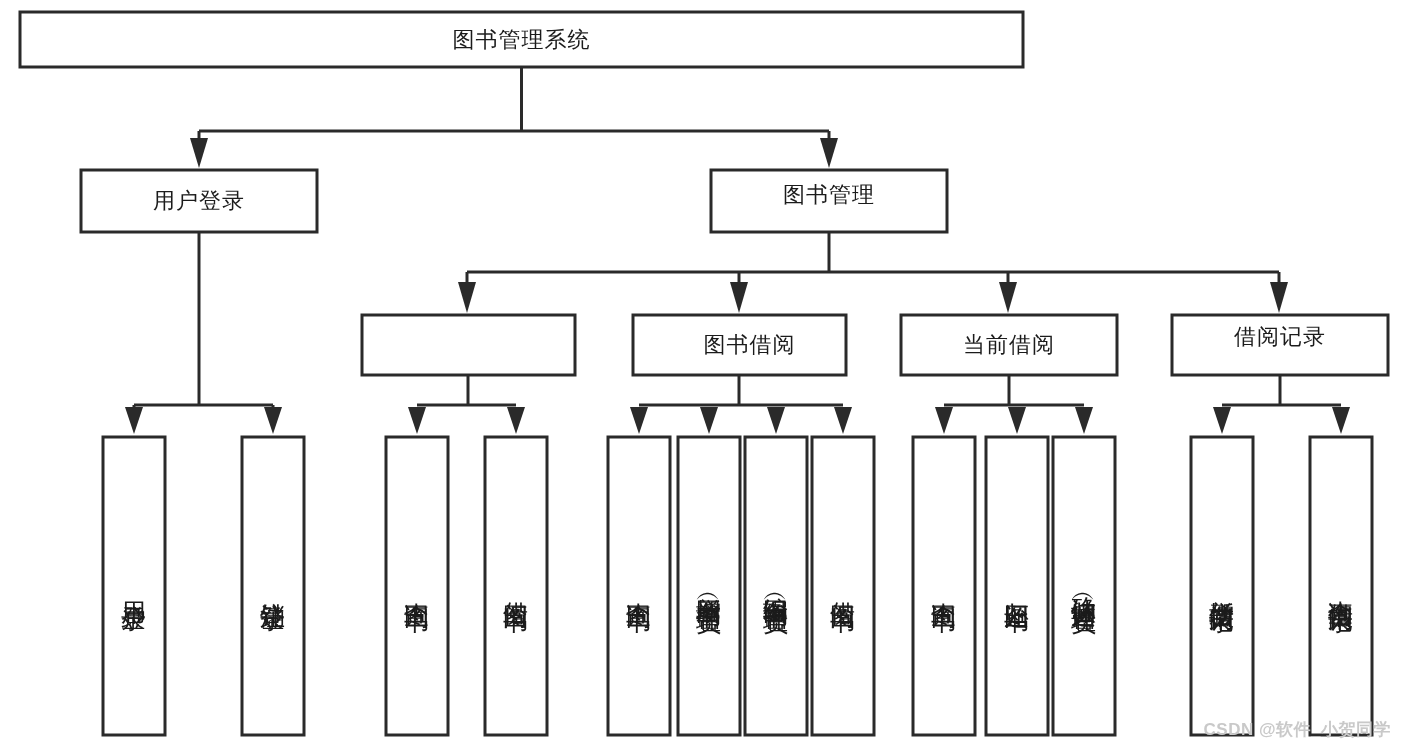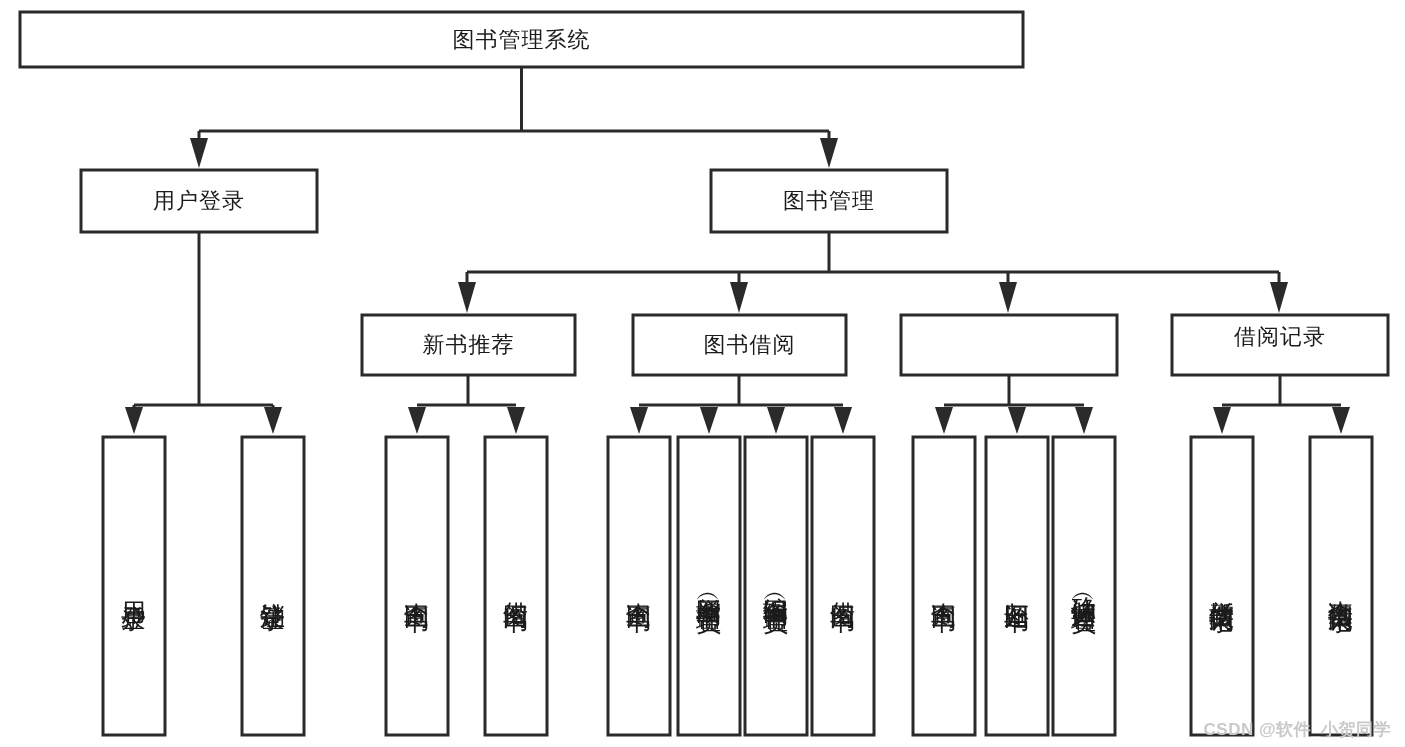--- a/index.html
+++ b/index.html
@@ -174,24 +174,24 @@
     <rect class="node-box" x="913" y="437" width="62" height="298"></rect>
     <rect class="node-box" x="986" y="437" width="62" height="298"></rect>
     <rect class="node-box" x="1053" y="437" width="62" height="298"></rect>
     <rect class="node-box" x="1191" y="437" width="62" height="298"></rect>
     <rect class="node-box" x="1310" y="437" width="62" height="298"></rect>
   </svg>
 
   <div class="hlabel-wrap" style="left:20px; top:12px; width:1003px; height:55px;">图书管理系统</div>
 
   <div class="hlabel-wrap" style="left:81px; top:170px; width:236px; height:62px;">用户登录</div>
-  <div class="hlabel-wrap" style="left:711px; top:170px; width:236px; height:62px;">图书管理</div>
-
-  <div class="hlabel-wrap" style="left:362px; top:315px; width:213px; height:60px;">新书推荐</div>
+  <div class="hlabel-wrap" style="left:711px; top:164px; width:236px; height:62px;">图书管理</div>
+
   <div class="hlabel-wrap" style="left:633px; top:315px; width:233px; height:60px;">图书借阅</div>
+  <div class="hlabel-wrap" style="left:901px; top:315px; width:216px; height:60px;">当前借阅</div>
   <div class="hlabel-wrap" style="left:1172px; top:315px; width:216px; height:44px;">借阅记录</div>
 
   <div class="vlabel-wrap" style="left:103px; top:437px; width:62px; height:298px;">用户登录</div>
   <div class="vlabel-wrap" style="left:242px; top:437px; width:62px; height:298px;">注销登录</div>
   <div class="vlabel-wrap" style="left:386px; top:437px; width:62px; height:298px;">查询图书</div>
   <div class="vlabel-wrap" style="left:485px; top:437px; width:62px; height:298px;">借阅图书</div>
   <div class="vlabel-wrap" style="left:608px; top:437px; width:62px; height:298px;">查询图书</div>
   <div class="vlabel-wrap" style="left:678px; top:437px; width:62px; height:298px;">新增图书（管理员）</div>
   <div class="vlabel-wrap" style="left:745px; top:437px; width:62px; height:298px;">编辑图书（管理员）</div>
   <div class="vlabel-wrap" style="left:812px; top:437px; width:62px; height:298px;">借阅图书</div>

